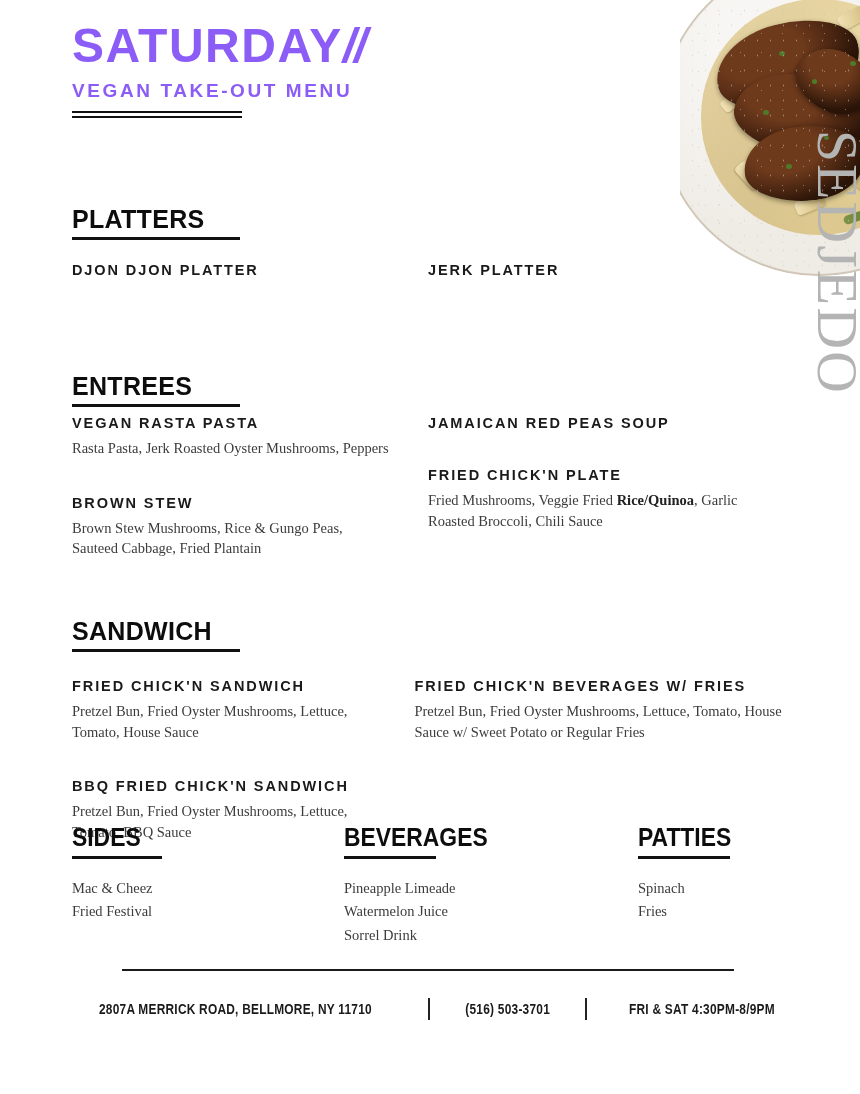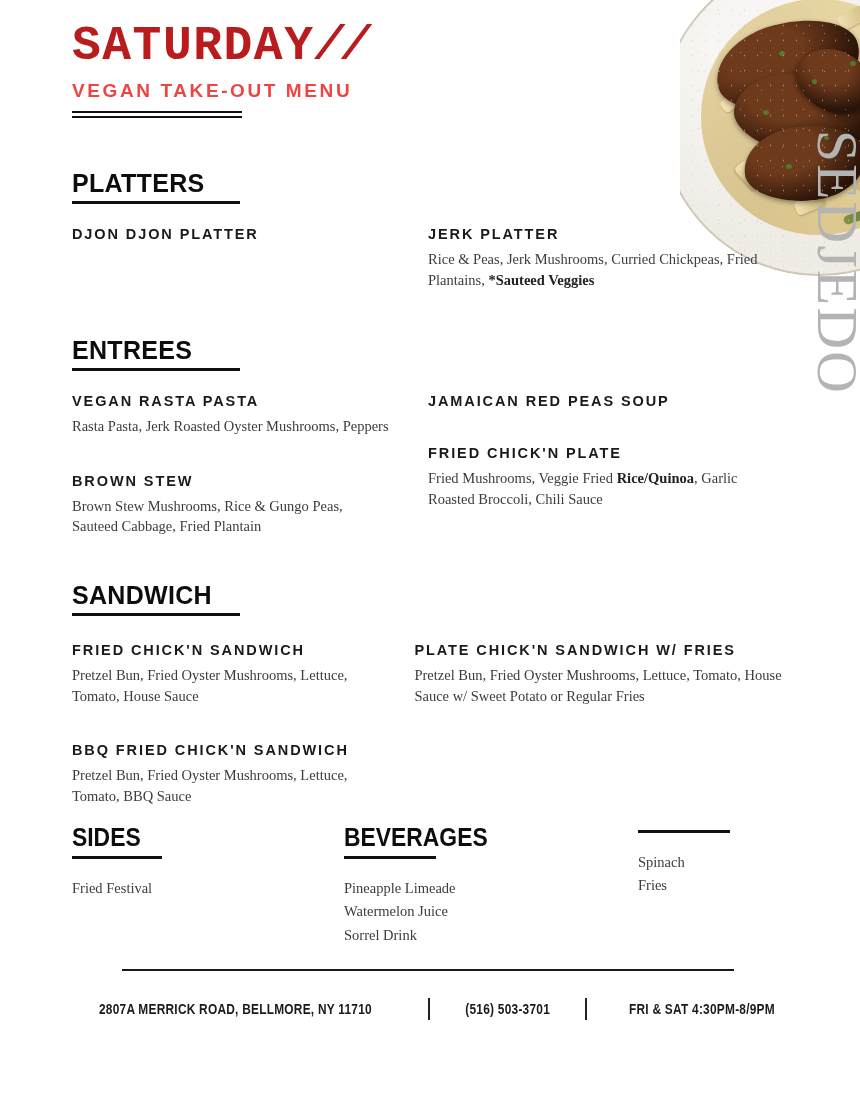--- a/index.html
+++ b/index.html
@@ -61,47 +61,47 @@
     box-shadow:0 2px 5px rgba(0,0,0,.4);
   }
   .herb{ position:absolute; border-radius:50%; background:#4f7a2a; }
   .pepper{ position:absolute; border-radius:40%; background:#b8372a; }
   .greenbean{ position:absolute; border-radius:6px; background:linear-gradient(90deg,#7f9447,#5f7a33); }
 
   
   .hdr{ position:absolute; left:72px; top:22px; }
   .title{
     font-size:48px; font-weight:800; letter-spacing:1.5px;
-    color:#b91c1c; line-height:1.02;
-    font-family:Liberation Mono, monospace;
+    color:#8b5cf6; line-height:1.02;
+    font-family:Liberation Sans, sans-serif;
   }
   .title .slashes{ font-style:italic; font-weight:700; letter-spacing:-2px; }
   .subtitle{
     margin-top:9px; font-size:19px; font-weight:700; letter-spacing:2.6px;
-    color:#ef4444;
+    color:#8b5cf6;
   }
   .dbl-rule{ margin-top:9px; width:170px; }
   .dbl-rule div{ height:2px; background:#111; }
   .dbl-rule div + div{ margin-top:3px; }
 
   
   .watermark{
     position:absolute; right:-6px; top:395px;
     font-family:"Liberation Serif", serif;
     font-size:58px; font-weight:400; color:#b4b4b4;
     letter-spacing:2px; line-height:1;
     transform:rotate(90deg); transform-origin:right top;
     white-space:nowrap;
   }
 
   
   .section{ position:absolute; }
   .sec-head{
     display:inline-block; font-size:25px; font-weight:800;
-    letter-spacing:.3px; color:#0d0d0d; line-height:1.05;
+    letter-spacing:.3px; color:#0d0d0d; line-height:1.05;margin-top:36px;
   }
   .sec-rule{ height:3px; background:#111; margin-top:5px; }
 
   .grid2{ display:flex; width:712px; }
   .col{ width:356px; }
   .col.left{ padding-right:36px; }
 
   .item{ margin-bottom:26px; }
   .item:last-child{ margin-bottom:0; }
   .item-name{
@@ -201,32 +201,31 @@
     </div>
     <div class="grid2" style="margin-top:22px;">
       <div class="col left">
         <div class="item">
           <div class="item-name">DJON DJON PLATTER</div>
         </div>
       </div>
       <div class="col">
         <div class="item">
           <div class="item-name">JERK PLATTER</div>
-          <div class="item-desc"><span>Rice &amp; Peas, Jerk Mushrooms, Curried Chickpeas, Fried Plantains, </span><b>*Sauteed Veggies</b></div>
         </div>
       </div>
     </div>
   </div>
 
   <div class="section" style="left:72px; top:337px;">
     <div>
       <span class="sec-head">ENTREES</span>
       <div class="sec-rule" style="width:168px;"></div>
     </div>
-    <div class="grid2" style="margin-top:22px;">
+    <div class="grid2" style="margin-top:8px;">
       <div class="col left">
         <div class="item" style="margin-bottom:36px;">
           <div class="item-name">VEGAN RASTA PASTA</div>
           <div class="item-desc"><span>Rasta Pasta, Jerk Roasted Oyster Mushrooms, Peppers</span></div>
         </div>
         <div class="item">
           <div class="item-name">BROWN STEW</div>
           <div class="item-desc"><span>Brown Stew Mushrooms, Rice &amp; Gungo Peas, Sauteed Cabbage, Fried Plantain</span></div>
         </div>
       </div>
@@ -253,45 +252,47 @@
           <div class="item-name">FRIED CHICK'N SANDWICH</div>
           <div class="item-desc"><span>Pretzel Bun, Fried Oyster Mushrooms, Lettuce, Tomato, House Sauce</span></div>
         </div>
         <div class="item">
           <div class="item-name">BBQ FRIED CHICK'N SANDWICH</div>
           <div class="item-desc"><span>Pretzel Bun, Fried Oyster Mushrooms, Lettuce, Tomato, BBQ Sauce</span></div>
         </div>
       </div>
       <div class="col" style="width:386px;">
         <div class="item">
-          <div class="item-name">PLATE CHICK'N SANDWICH W/ FRIES</div>
+          <div class="item-name">FRIED CHICK'N BEVERAGES W/ FRIES</div>
           <div class="item-desc"><span>Pretzel Bun, Fried Oyster Mushrooms, Lettuce, Tomato, House Sauce w/ Sweet Potato or Regular Fries</span></div>
         </div>
       </div>
     </div>
   </div>
 
   <div class="tri">
     <div class="tri-col c1">
       <div><span class="tri-head">SIDES</span></div>
       <div class="tri-rule" style="width:90px;"></div>
       <div class="tri-list">
+          <div>Mac &amp; Cheez</div>
           <div>Fried Festival</div>
         </div>
     </div>
     <div class="tri-col c2">
       <div><span class="tri-head">BEVERAGES</span></div>
       <div class="tri-rule" style="width:92px;"></div>
       <div class="tri-list">
           <div>Pineapple Limeade</div>
           <div>Watermelon Juice</div>
           <div>Sorrel Drink</div>
         </div>
     </div>
     <div class="tri-col c3">
+      <div><span class="tri-head">PATTIES</span></div>
       <div class="tri-rule" style="width:92px;"></div>
       <div class="tri-list">
           <div>Spinach</div>
           <div>Fries</div>
         </div>
     </div>
   </div>
 
   <div class="foot-rule"></div>
   <div class="footer">

